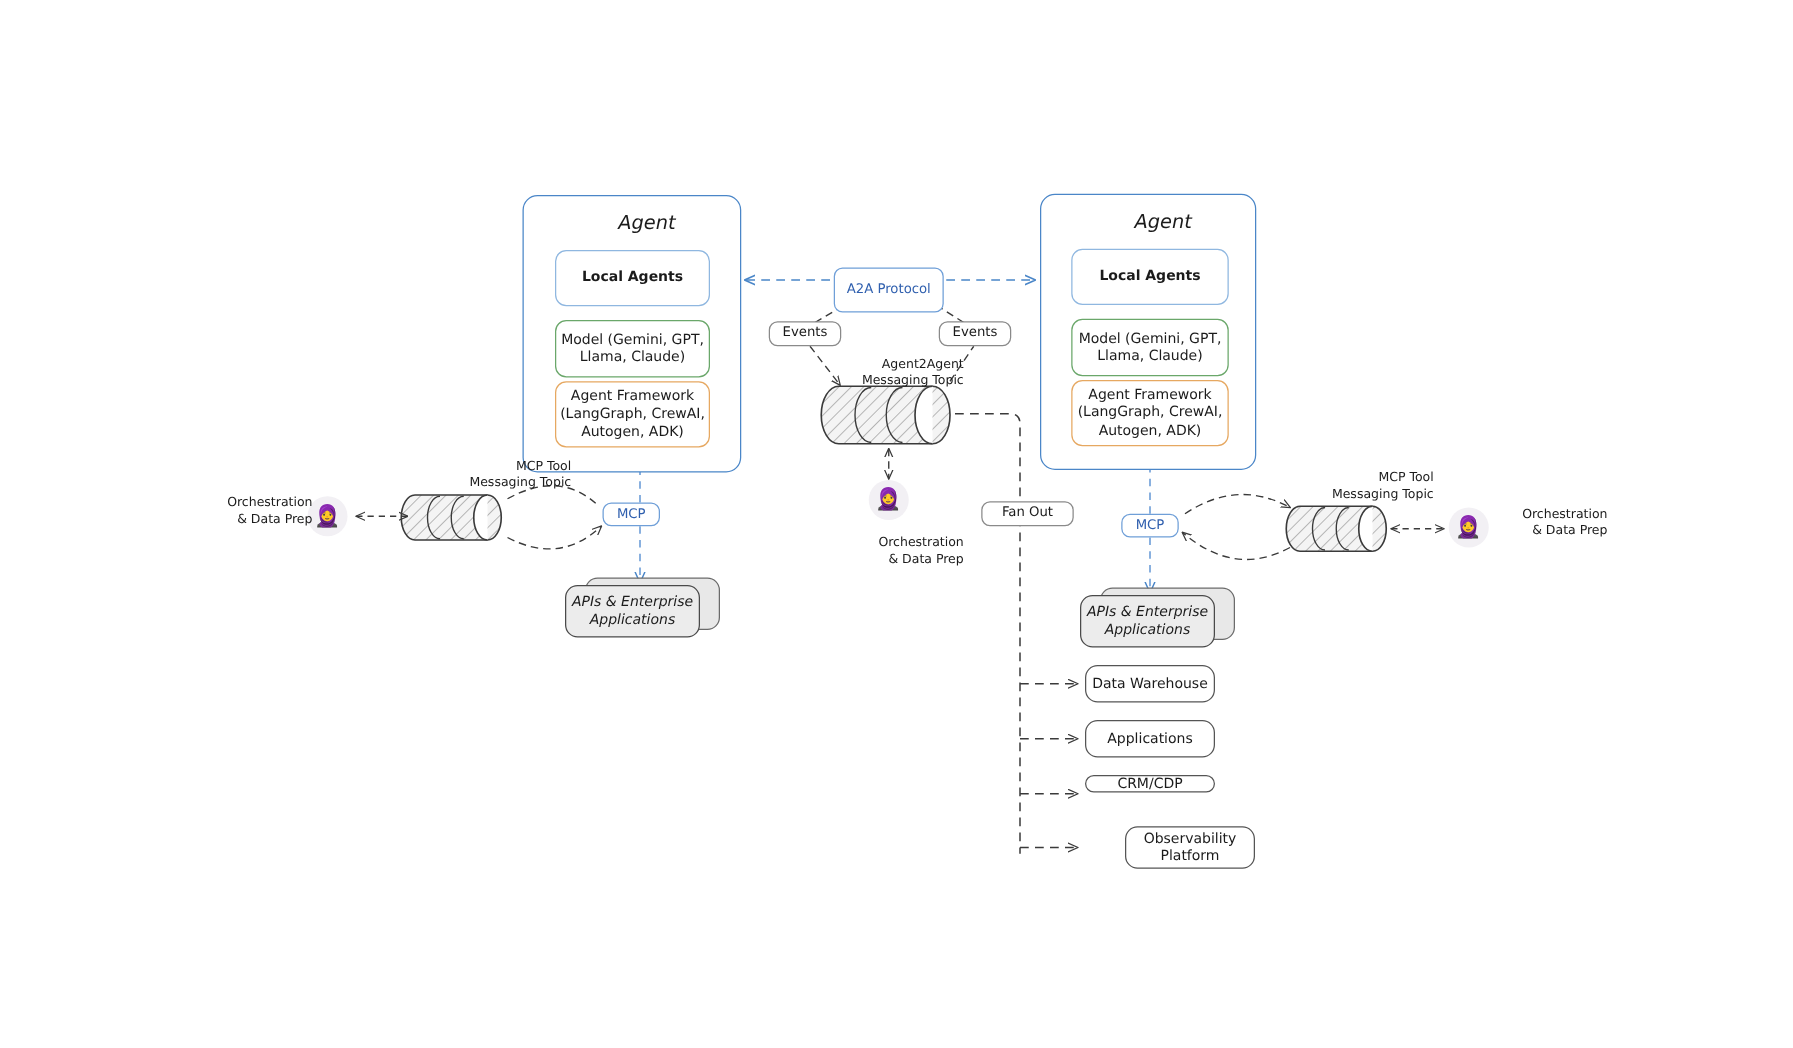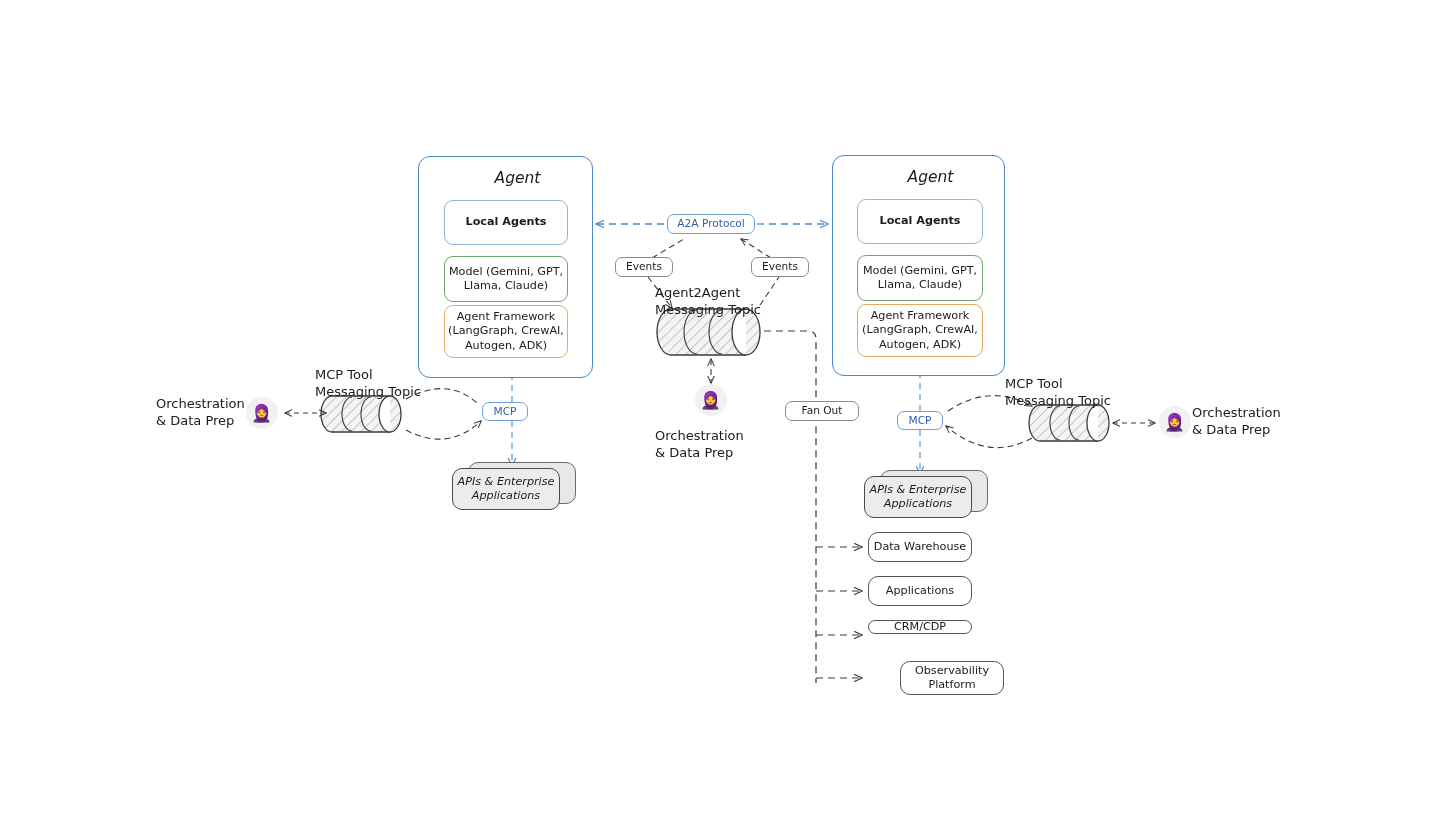--- a/index.html
+++ b/index.html
@@ -97,22 +97,22 @@
     font-size: 11.2px;
     font-style: italic;
     line-height: 1.28;
     white-space: pre-line;
     color: #1b1b1b;
   }
 
   
   .label {
     position: absolute;
-    text-align: left;
-    font-size: 13px;
+    text-align: right;
+    font-size: 10px;
     line-height: 1.3;
     color: #1b1b1b;
     white-space: pre-line;
     user-select: none;
   }
 
   
   .avatar {
     position: absolute;
     border-radius: 50%;
@@ -246,21 +246,21 @@
 
 <div class="node agent-box" style="left:832px; top:155px; width:173px; height:221px;"></div>
 <div class="node agent-title" style="left:832px; top:167px; width:173px; height:22px;">Agent</div>
 <div class="node sub blue" style="left:857px; top:199px; width:126px; height:45px;">Local Agents</div>
 <div class="node sub green" style="left:857px; top:255px; width:126px; height:46px;">Model (Gemini, GPT,
 Llama, Claude)</div>
 <div class="node sub orange" style="left:857px; top:304px; width:126px; height:53px;">Agent Framework
 (LangGraph, CrewAI,
 Autogen, ADK)</div>
 
-<div class="node pill blue" style="left:667px; top:214px; width:88px; height:20px;">A2A Protocol</div>
+<div class="node pill blue" style="left:667px; top:214px; width:88px; height:36px;">A2A Protocol</div>
 <div class="node pill" style="left:615px; top:257px; width:58px; height:20px;">Events</div>
 <div class="node pill" style="left:751px; top:257px; width:58px; height:20px;">Events</div>
 
 <div class="label" style="left:655px; top:285px; width:116px;">Agent2Agent
 Messaging Topic</div>
 
 <div class="avatar" style="left:695px; top:384px; width:32px; height:32px;">🧕</div>
 <div class="label" style="left:655px; top:428px; width:116px;">Orchestration
 &amp; Data Prep</div>
 

